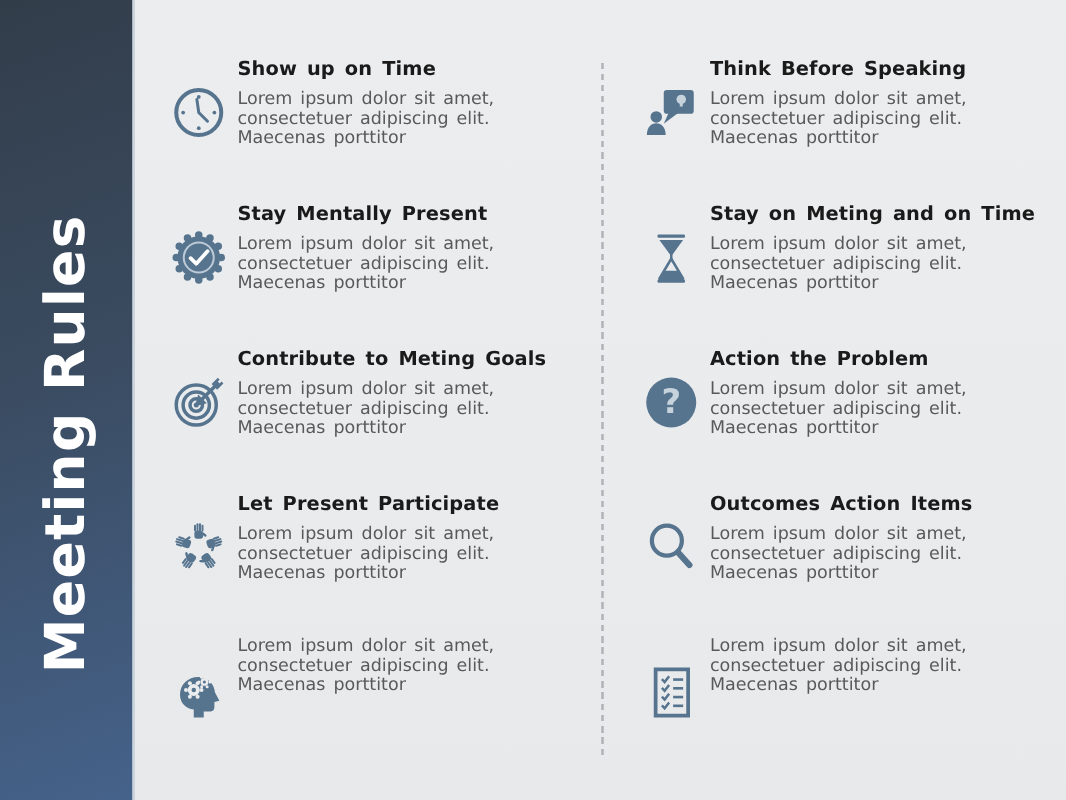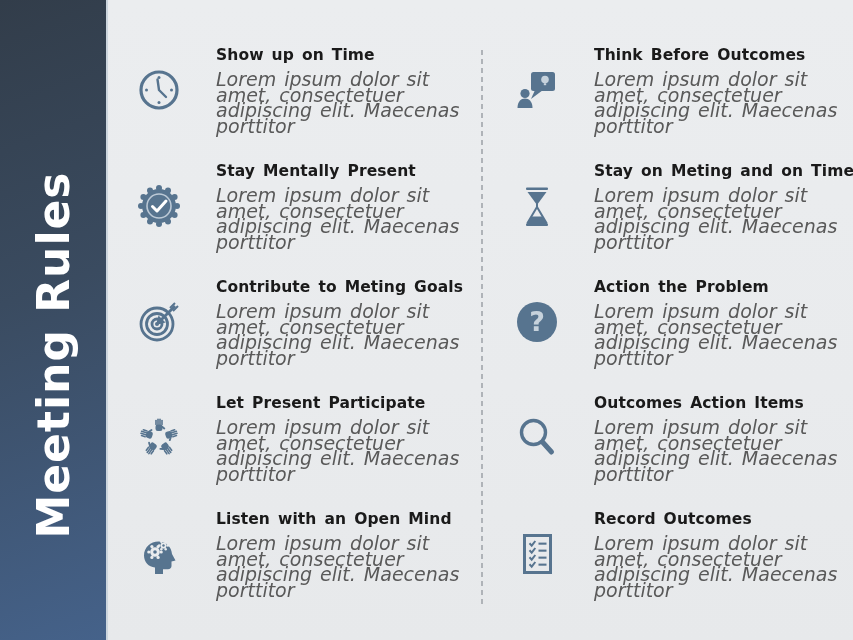--- a/index.html
+++ b/index.html
@@ -32,29 +32,29 @@
   .col { position:absolute; top:46px; }
   .col-left  { left:128px; width:340px; }
   .col-right { left:506px; width:340px; }
   .item { height:116px; display:flex; }
   .icon-box {
     width:62px; flex:0 0 62px; padding-top:21px;
     display:flex; justify-content:center; align-items:flex-start;
     color:#57748f;
   }
   .icon-box svg { width:46px; height:46px; display:block; }
-  .text-box { width:272px;margin-left:26px; }
+  .text-box { width:272px; }
   .item-title {
     font-size:15.5px; font-weight:bold; color:#1a1a1a;
     line-height:19px; word-spacing:2.5px; letter-spacing:0.1px;
     margin-bottom:7px;
   }
   .item-desc {
-    width:268px; font-size:19px; color:#595959;
-    line-height:15.5px; word-spacing:2px;font-style:italic;
+    width:268px; font-size:14px; color:#595959;
+    line-height:15.5px; word-spacing:2px;
   }
 </style>
 </head>
 <body>
 
 <div class="slide">
 
   <div class="sidebar">
     <div class="vertical-title">Meeting Rules</div>
   </div>
@@ -169,42 +169,41 @@
               <circle cx="25.3" cy="18.3" r="1.2"></circle>
             <circle cx="23.1" cy="14.5" r="1.2"></circle>
               <circle cx="25.3" cy="10.7" r="1.2"></circle>
               <circle cx="29.7" cy="10.7" r="1.2"></circle>
             <circle cx="27.5" cy="14.5" r="3.1"></circle>
           </g>
           <circle cx="27.5" cy="14.5" r="1.2" fill="currentColor"></circle>
         </svg>
       </span>
       <div class="text-box">
-        <div class="item-title">Listen with an Open Mind</div>
         <div class="item-desc">Lorem ipsum dolor sit amet, consectetuer adipiscing elit. Maecenas porttitor</div>
       </div>
     </div>
 
   </div>
 
   <div class="col col-right">
 
     <div class="item">
       <span class="icon-box">
         <svg viewBox="0 0 46 46">
           <rect x="17" y="5" width="24" height="19" rx="2.5" fill="currentColor"></rect>
           <polygon points="21,23 17,32 29,23" fill="currentColor"></polygon>
           <circle cx="31" cy="12.5" r="3.8" fill="#c6d2dc"></circle>
           <rect x="29.8" y="16.2" width="2.4" height="2" fill="#c6d2dc"></rect>
           <circle cx="11" cy="26.5" r="4.6" fill="currentColor"></circle>
           <path d="M3.5,41 C3.5,34.5 7,31.5 11,31.5 C15,31.5 18.5,34.5 18.5,41 Z" fill="currentColor"></path>
         </svg>
       </span>
       <div class="text-box">
-        <div class="item-title">Think Before Outcomes</div>
+        <div class="item-title">Think Before Speaking</div>
         <div class="item-desc">Lorem ipsum dolor sit amet, consectetuer adipiscing elit. Maecenas porttitor</div>
       </div>
     </div>
 
     <div class="item">
       <span class="icon-box">
         <svg viewBox="0 0 46 46">
           <rect x="12" y="4.5" width="22" height="2.6" rx="1" fill="currentColor"></rect>
           <polygon points="13.5,9 32.5,9 23,22" fill="currentColor"></polygon>
           <rect x="22" y="20" width="2" height="6" fill="currentColor"></rect>
@@ -257,19 +256,18 @@
           </g>
           <g fill="currentColor">
             <rect x="24.5" y="11.6" width="8" height="2.1"></rect>
             <rect x="24.5" y="18.6" width="8" height="2.1"></rect>
             <rect x="24.5" y="25.6" width="8" height="2.1"></rect>
             <rect x="24.5" y="32.6" width="8" height="2.1"></rect>
           </g>
         </svg>
       </span>
       <div class="text-box">
-        <div class="item-title">Record Outcomes</div>
         <div class="item-desc">Lorem ipsum dolor sit amet, consectetuer adipiscing elit. Maecenas porttitor</div>
       </div>
     </div>
 
   </div>
 </div>
 
 </body></html>

